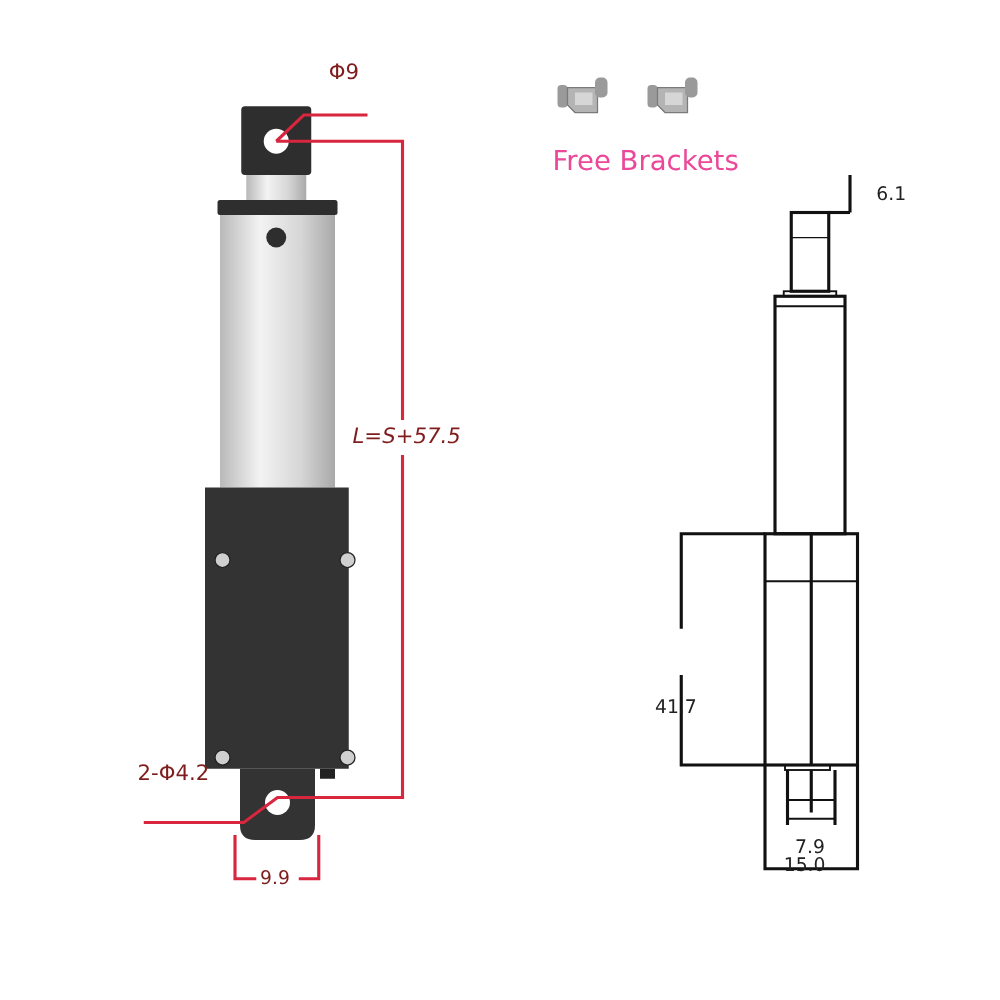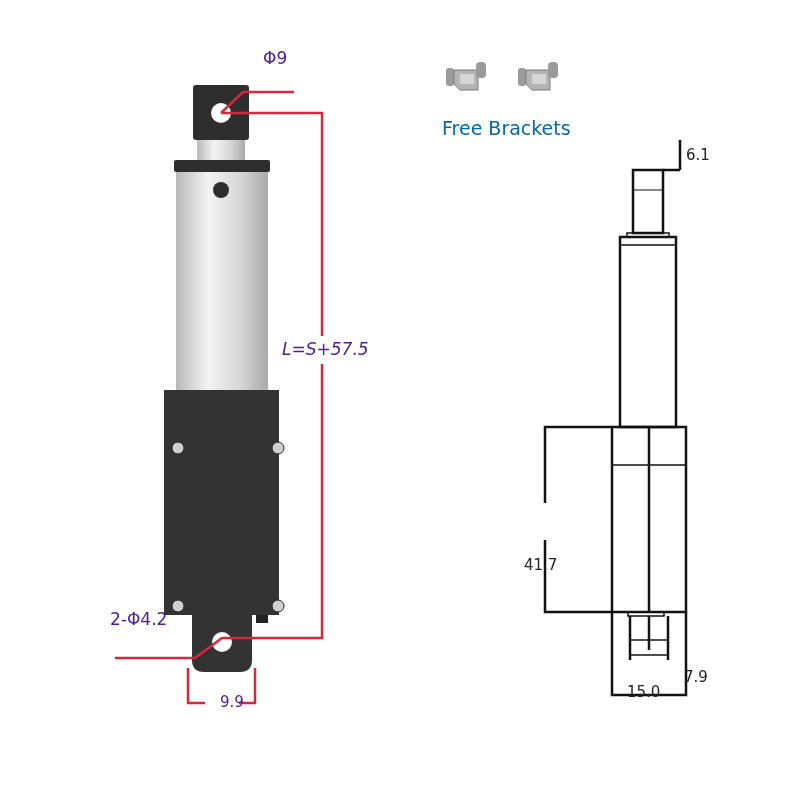--- a/index.html
+++ b/index.html
@@ -1,18 +1,18 @@
 <!DOCTYPE html>
 <html><head>
 <meta charset="utf-8">
 <style>
   html, body { margin:0; padding:0; background:#ffffff; }
   body { width:800px; height:800px; position:relative; overflow:hidden; font-family:"DejaVu Sans", sans-serif; }
   .lbl { position:absolute; white-space:nowrap; }
-  .red { color:#4c1d95; font-size:17px; }
+  .red { color:#7f1d1d; font-size:17px; }
   .blk { color:#222; font-size:15px; }
   svg { position:absolute; left:0; top:0; }
 </style>
 </head>
 <body>
 
 <svg width="800" height="800" viewBox="0 0 800 800">
 
   <g>
 
@@ -94,20 +94,20 @@
     <line x1="630" y1="640" x2="668" y2="640" stroke-width="1.5"></line>
     <line x1="630" y1="655" x2="668" y2="655" stroke-width="1.5"></line>
 
     <polyline points="612,612 612,695 686,695 686,612"></polyline>
   </g>
 </svg>
 
 <div class="lbl red" style="left:263px; top:48px;">Φ9</div>
 <div class="lbl red" style="left:282px; top:339px;font-style:italic;">L=S+57.5</div>
 <div class="lbl red" style="left:110px; top:609px;">2-Φ4.2</div>
-<div class="lbl red" style="left:220px; top:693px; font-size:15px;">9.9</div>
+<div class="lbl red" style="left:208px; top:693px; font-size:15px;">9.9</div>
 
-<div class="lbl" style="left:442px; top:117px; font-size:19px; color:#0369a1;">Free Brackets</div>
+<div class="lbl" style="left:442px; top:117px; font-size:22px; color:#ec4899;">Free Brackets</div>
 
-<div class="lbl blk" style="left:686px; top:146px;">6.1</div>
+<div class="lbl blk" style="left:701px; top:146px;">6.1</div>
 <div class="lbl blk" style="left:524px; top:512px;margin-top:44px;">41.7</div>
-<div class="lbl blk" style="left:636px; top:668px;margin-left:48px;">7.9</div>
+<div class="lbl blk" style="left:636px; top:668px;">7.9</div>
 <div class="lbl blk" style="left:627px; top:683px;">15.0</div>
 
 </body></html>

